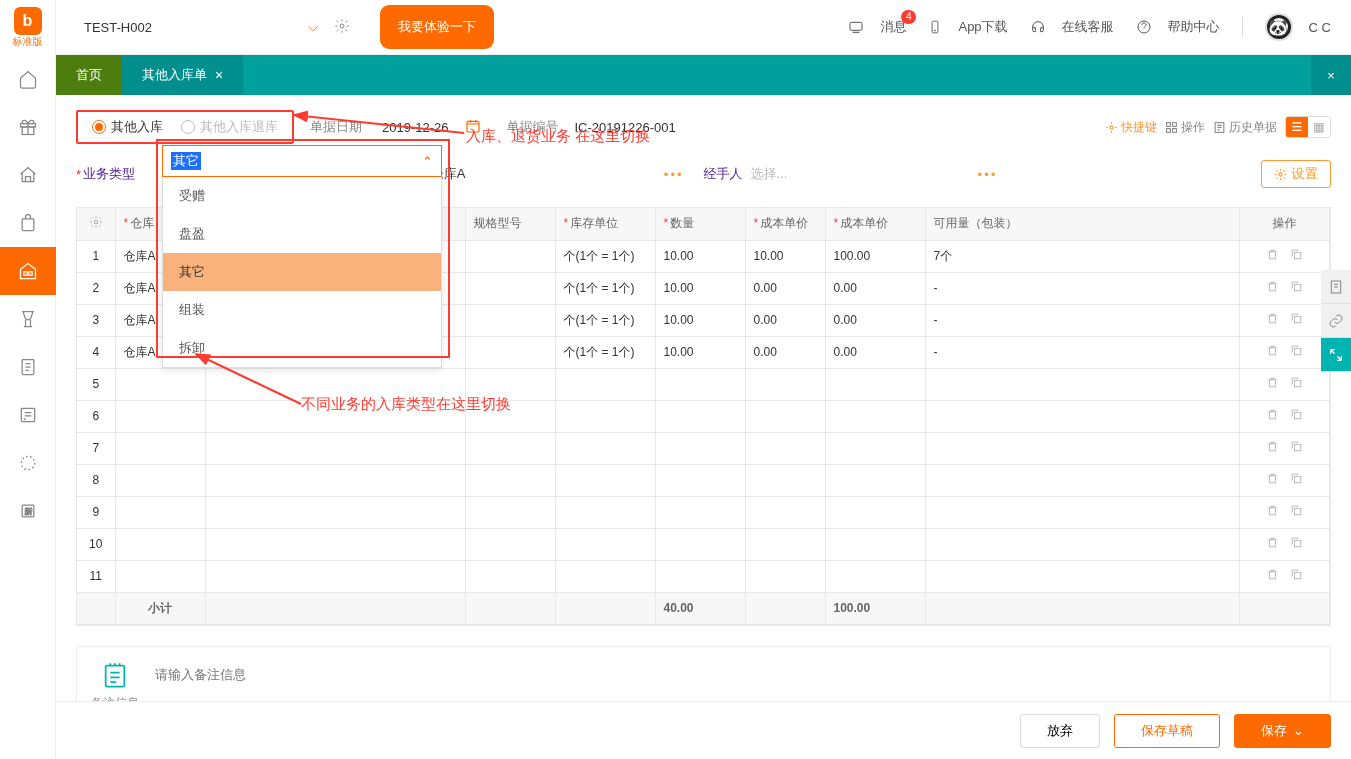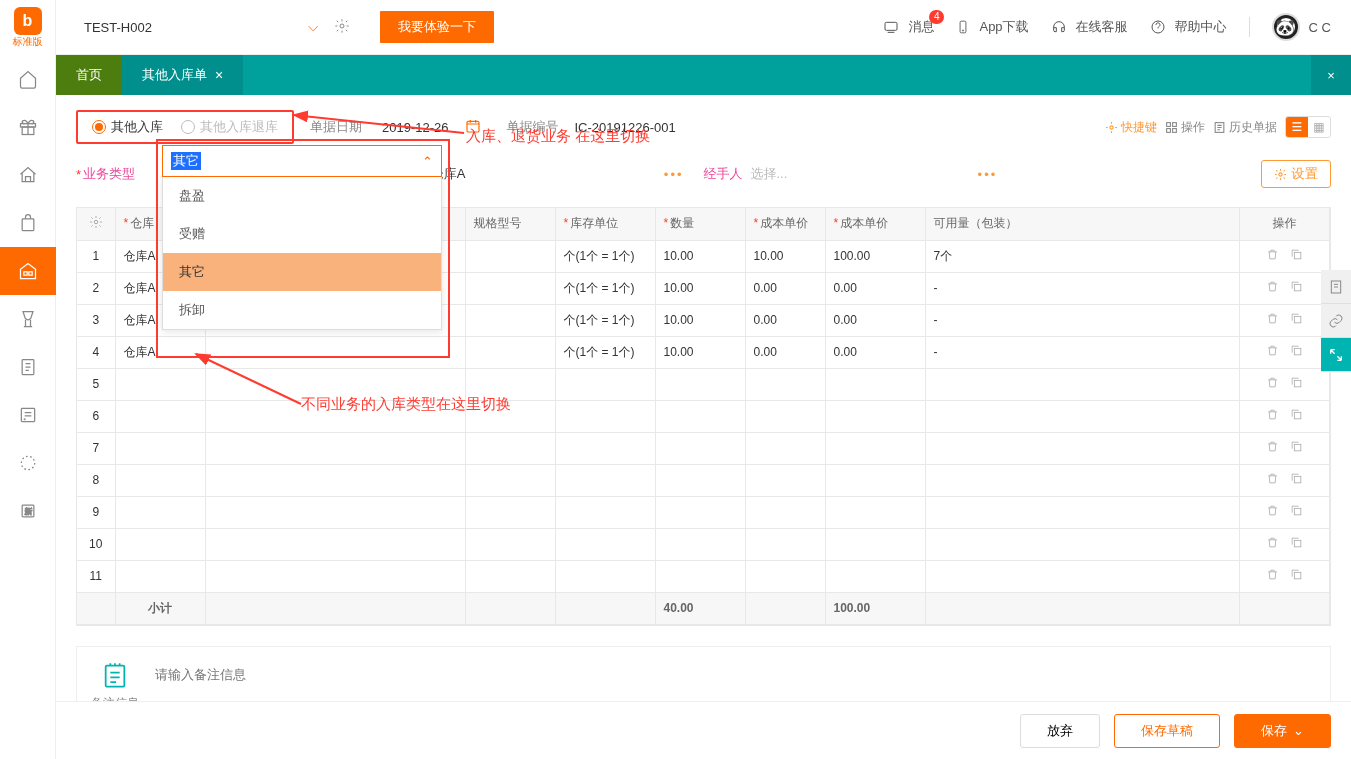--- a/index.html
+++ b/index.html
@@ -16,23 +16,23 @@
 .side-item svg { width: 20px; height: 20px; }
 
 
 .main { flex: 1; display: flex; flex-direction: column; position: relative; }
 
 
 .top-header { height: 55px; display: flex; align-items: center; padding: 0 20px; border-bottom: 1px solid #eee; }
 .org-select { width: 250px; height: 32px; display: flex; align-items: center; justify-content: space-between; padding: 0 8px; color: #333; }
 .org-select .chev { color: #ff6a00; }
 .gear-btn { margin-left: 8px; color: #888; cursor: pointer; }
-.trial-btn { margin-left: 30px; background: #ff6a00; color: #fff; height: 32px; padding: 0 18px; border: none; border-radius: 1px; cursor: pointer; font-size: 13px; }
+.trial-btn { margin-left: 30px; background: #ff6a00; color: #fff; height: 44px; padding: 0 18px; border: none; border-radius: 9px; cursor: pointer; font-size: 13px; }
 .header-right { margin-left: auto; display: flex; align-items: center; gap: 22px; color: #555; }
-.hr-item { display: flex; align-items: center; gap: 9px; cursor: pointer; position: relative; }
+.hr-item { display: flex; align-items: center; gap: 16px; cursor: pointer; position: relative; }
 .badge { position: absolute; top: -8px; right: -10px; background: #ff3b30; color: #fff; border-radius: 8px; font-size: 10px; padding: 0 5px; line-height: 14px; }
 .avatar { width: 28px; height: 28px; border-radius: 50%; background: #222; display: flex; align-items: center; justify-content: center; font-size: 16px; border: 2px solid #ddd;}
 .avatar-inner { width:18px; height:18px; background:#fff; border-radius:50%; display:flex; align-items:center; justify-content:center;}
 
 
 .tabs-bar { height: 40px; background: #00a09d; display: flex; align-items: stretch; color: #fff; }
 .tab { padding: 0 20px; display: flex; align-items: center; gap: 8px; cursor: pointer; }
 .tab:first-child { background: #4d7c0f; }
 .tab.active { background: #008f8c; }
 .tab-close { font-size: 14px; }
@@ -61,21 +61,21 @@
 .vt-btn { width: 22px; display:flex; align-items:center; justify-content:center; color:#aaa;}
 .vt-btn.active { background: #ff6a00; color:#fff;}
 
 
 .annot { color: #ff3b30; font-size: 15px; position: absolute; pointer-events: none; }
 
 
 .filter-row2 { display: flex; align-items: center; gap: 0; height: 46px; margin-top: 4px; position: relative;}
 .field-group { display: flex; align-items: center; width: 25%; position: relative;}
 .req-star { color: #ff3b30; margin-right: 2px; }
-.field-label { color: #ec4899; margin-right: 8px; text-align: right; }
+.field-label { color: #4c1d95; margin-right: 8px; text-align: right; }
 .field-plain { color: #333; }
 .field-dots { color: #ff9933; margin-left: auto; margin-right: 20px; letter-spacing: 2px; cursor:pointer;}
 .field-placeholder { color: #bbb; }
 .settings-btn { margin-left: auto; border: 1px solid #ff9933; color: #ff9933; background: #fff; height: 28px; padding: 0 12px; border-radius: 3px; cursor: pointer; display:flex; align-items:center; gap:4px;}
 
 
 .dropdown-panel { position: absolute; left: 176px; top: 130px; width: 280px; background: #fff; border: 1px solid #ddd; box-shadow: 0 2px 8px rgba(0,0,0,0.1); z-index: 50; border-top:none;}
 .dd-input-overlay { position: absolute; left: 176px; top: 100px; width: 280px; height: 32px; border: 1px solid #ff6a00; background:#fff; display:flex; align-items:center; padding:0 8px; z-index:51;}
 .dd-input-overlay .sel { background:#1e6fff; color:#fff; padding:0 2px;}
 .dd-input-overlay .chev2 { margin-left:auto; color:#ff6a00;}
@@ -652,23 +652,24 @@
         <input class="remark-input" placeholder="请输入备注信息" style="">
       </div>
 
       <div style="height:70px;"></div>
 
       <div class="dd-input-overlay" style="left:106px; top:50px;">
         <span class="sel">其它</span>
         <span class="chev2">⌃</span>
       </div>
       <div class="dropdown-panel" style="left:106px; top:82px;" id="dd-panel">
+          <div class="dd-item">受赠</div>
           <div class="dd-item">盘盈</div>
-          <div class="dd-item">受赠</div>
           <div class="dd-item highlighted">其它</div>
+          <div class="dd-item">组装</div>
           <div class="dd-item">拆卸</div>
         </div>
 
       <div class="red-box" style="left:100px; top:44px; width:294px; height:219px;"></div>
 
       <svg class="arrow-svg" style="left:218px; top:8px;" width="200" height="40">
         <defs>
             <marker id="ah1" markerWidth="8" markerHeight="8" refX="7" refY="3" orient="auto">
               <path d="M0,0 L8,3 L0,6 Z" fill="#ff3b30"></path>
             </marker>

